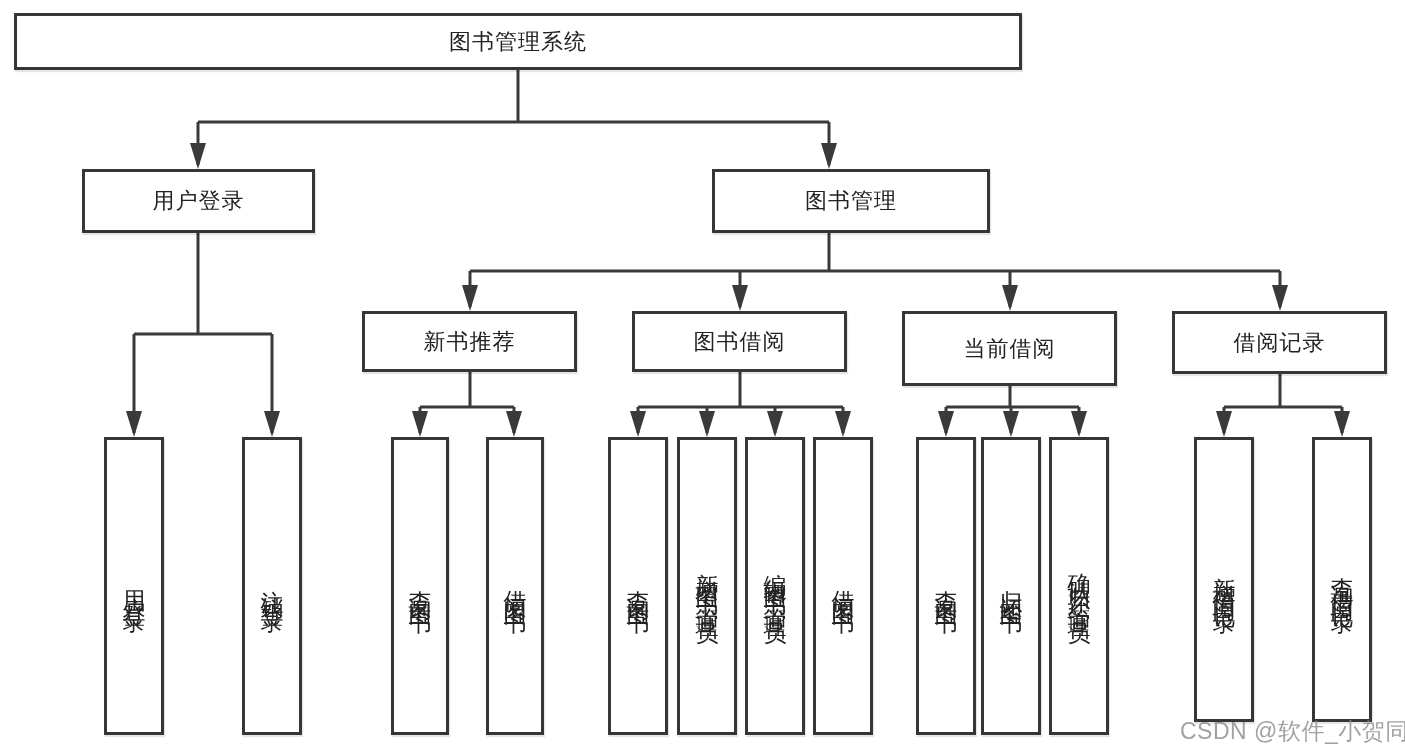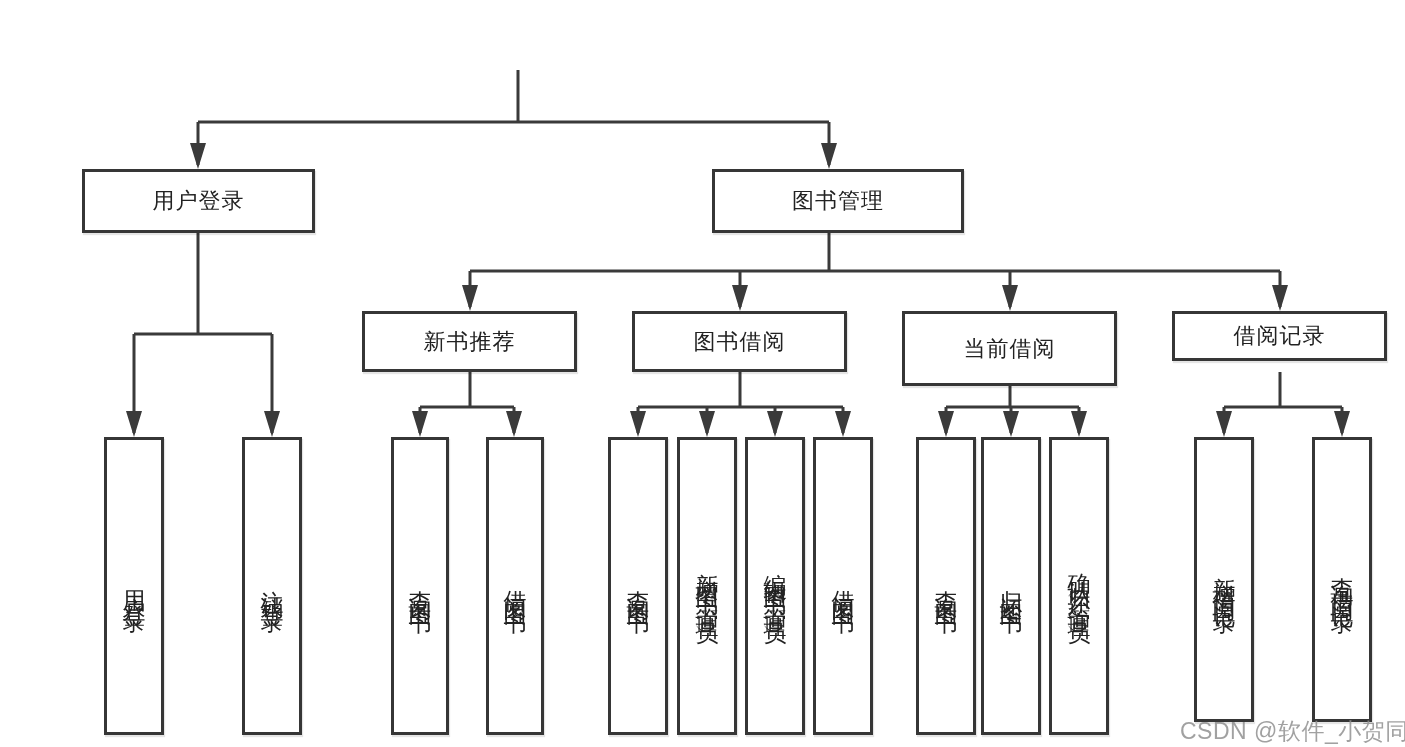--- a/index.html
+++ b/index.html
@@ -39,25 +39,25 @@
     writing-mode: vertical-lr;
     text-orientation: upright;
     letter-spacing: 7px;
     line-height: 1.0;
     font-size: 23px;
     white-space: nowrap;
   }
   
   .n-root      { left: 14px;   top: 13px;  width: 1008px; height: 57px; }
   .n-login     { left: 82px;   top: 169px; width: 233px;  height: 64px; }
-  .n-bookmgmt  { left: 712px;  top: 169px; width: 252px;  height: 64px; }
+  .n-bookmgmt  { left: 712px;  top: 169px; width: 278px;  height: 64px; }
   .n-sec0      { left: 362px;  top: 311px; width: 215px;  height: 61px; }
   .n-sec1      { left: 632px;  top: 311px; width: 215px;  height: 61px; }
   .n-sec2      { left: 902px;  top: 311px; width: 215px;  height: 75px; }
-  .n-sec3      { left: 1172px; top: 311px; width: 215px;  height: 50px; }
+  .n-sec3      { left: 1172px; top: 311px; width: 215px;  height: 63px; }
   .n-a1 { left: 104px;  top: 437px; width: 60px; height: 298px; }
   .n-a2 { left: 242px;  top: 437px; width: 60px; height: 298px; }
   .n-b1 { left: 391px;  top: 437px; width: 58px; height: 298px; }
   .n-b2 { left: 486px;  top: 437px; width: 58px; height: 298px; }
   .n-c1 { left: 608px;  top: 437px; width: 60px; height: 298px; }
   .n-c2 { left: 677px;  top: 437px; width: 60px; height: 298px; }
   .n-c3 { left: 745px;  top: 437px; width: 60px; height: 298px; }
   .n-c4 { left: 813px;  top: 437px; width: 60px; height: 298px; }
   .n-d1 { left: 916px;  top: 437px; width: 60px; height: 298px; }
   .n-d2 { left: 981px;  top: 437px; width: 60px; height: 298px; }
@@ -98,20 +98,23 @@
       M1002 285 L1018 285 L1010 311 Z  M1272 285 L1288 285 L1280 311 Z
       M126 411 L142 411 L134 437 Z  M264 411 L280 411 L272 437 Z
       M412 411 L428 411 L420 437 Z  M506 411 L522 411 L514 437 Z
       M630 411 L646 411 L638 437 Z  M699 411 L715 411 L707 437 Z
       M767 411 L783 411 L775 437 Z  M835 411 L851 411 L843 437 Z
       M938 411 L954 411 L946 437 Z  M1003 411 L1019 411 L1011 437 Z
       M1071 411 L1087 411 L1079 437 Z  M1216 411 L1232 411 L1224 437 Z
       M1334 411 L1350 411 L1342 437 Z"></path>
   </svg>
 
+  <div class="node n-root">
+    <span>图书管理系统</span>
+  </div>
 
   <div class="node n-login">
     <span>用户登录</span>
   </div>
   <div class="node n-bookmgmt">
     <span>图书管理</span>
   </div>
 
   <div class="node n-sec1">
     <span>图书借阅</span>

